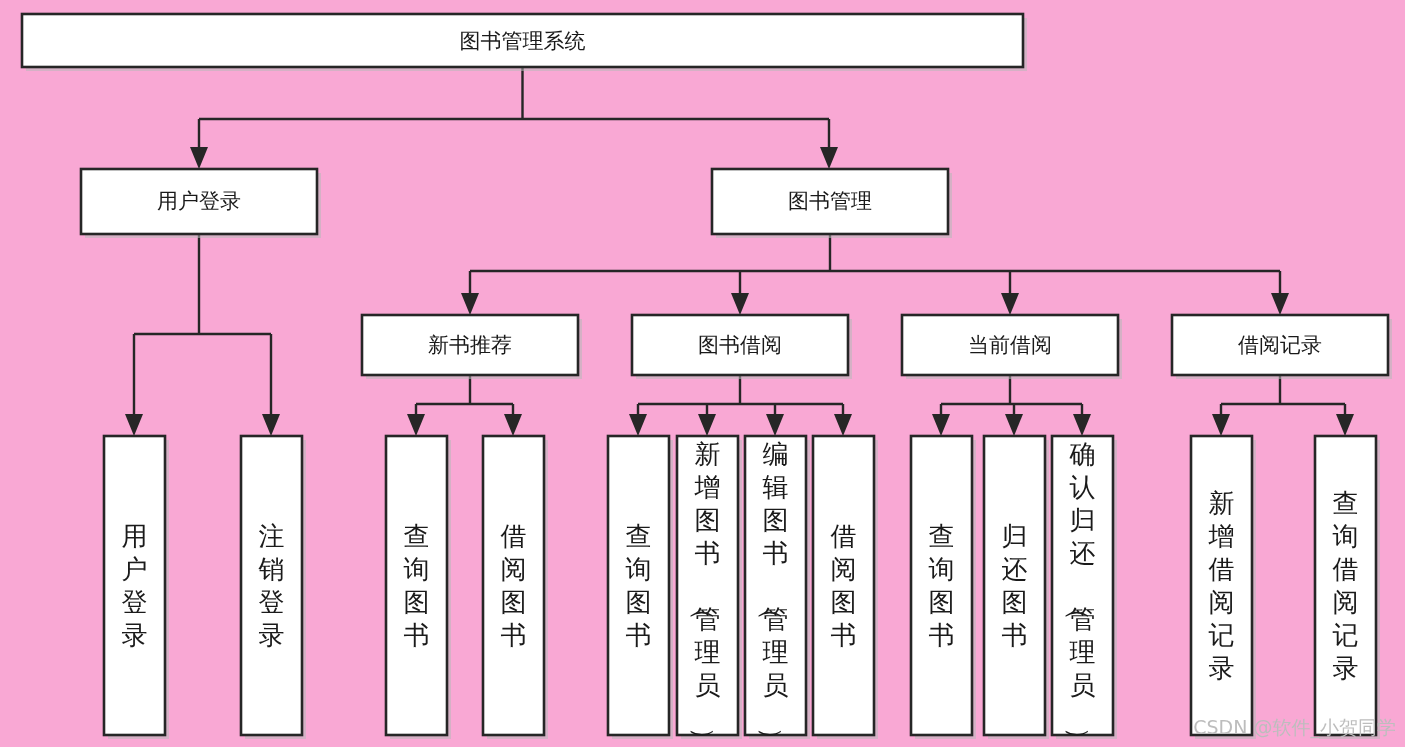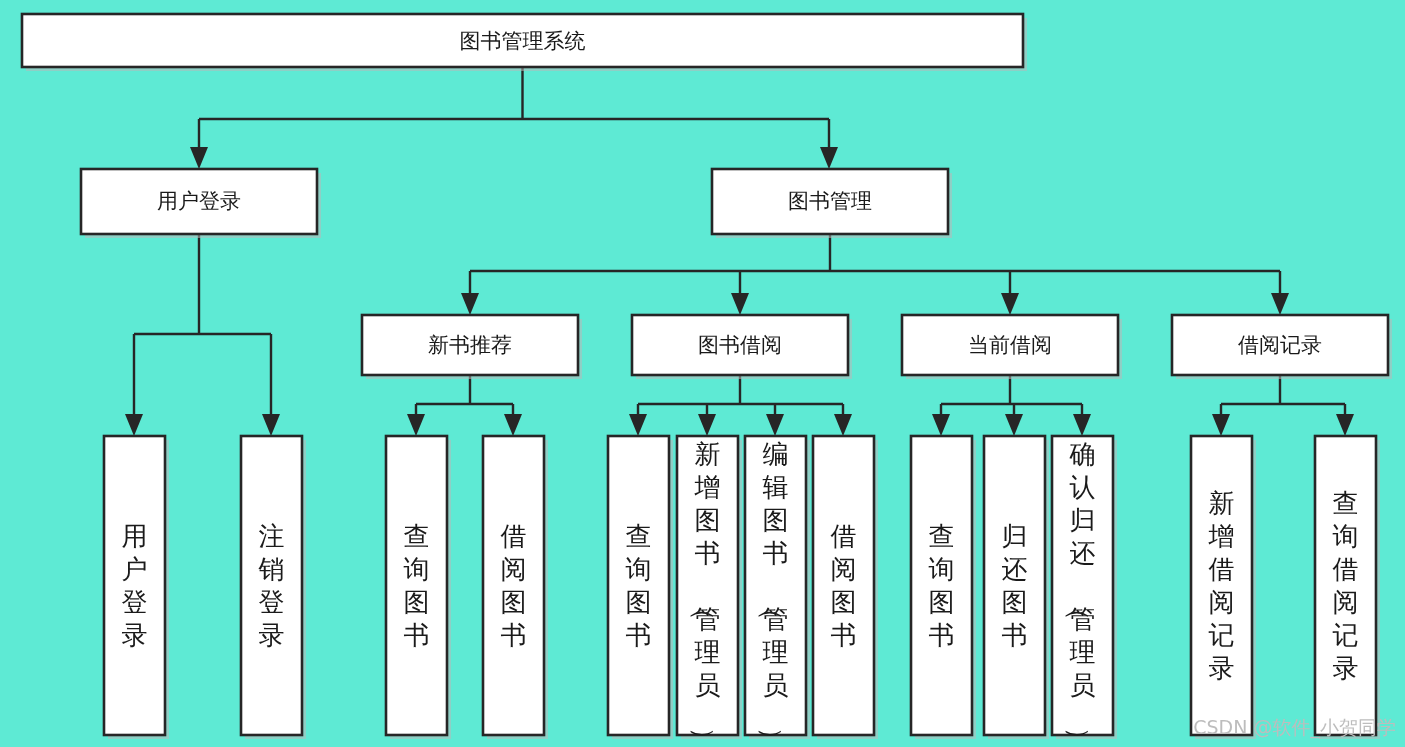--- a/index.html
+++ b/index.html
@@ -11,21 +11,21 @@
   body {
     width: 1405px;
     height: 747px;
     overflow: hidden;
     font-family: "DejaVu Sans", "Liberation Sans", sans-serif;
   }
   #diagram-root {
     position: relative;
     width: 1405px;
     height: 747px;
-    background: #5eead4;
+    background: #f9a8d4;
   }
   svg.diagram-canvas {
     position: absolute;
     left: 0;
     top: 0;
     width: 1405px;
     height: 747px;
   }
   .node-box {
     fill: #ffffff;

